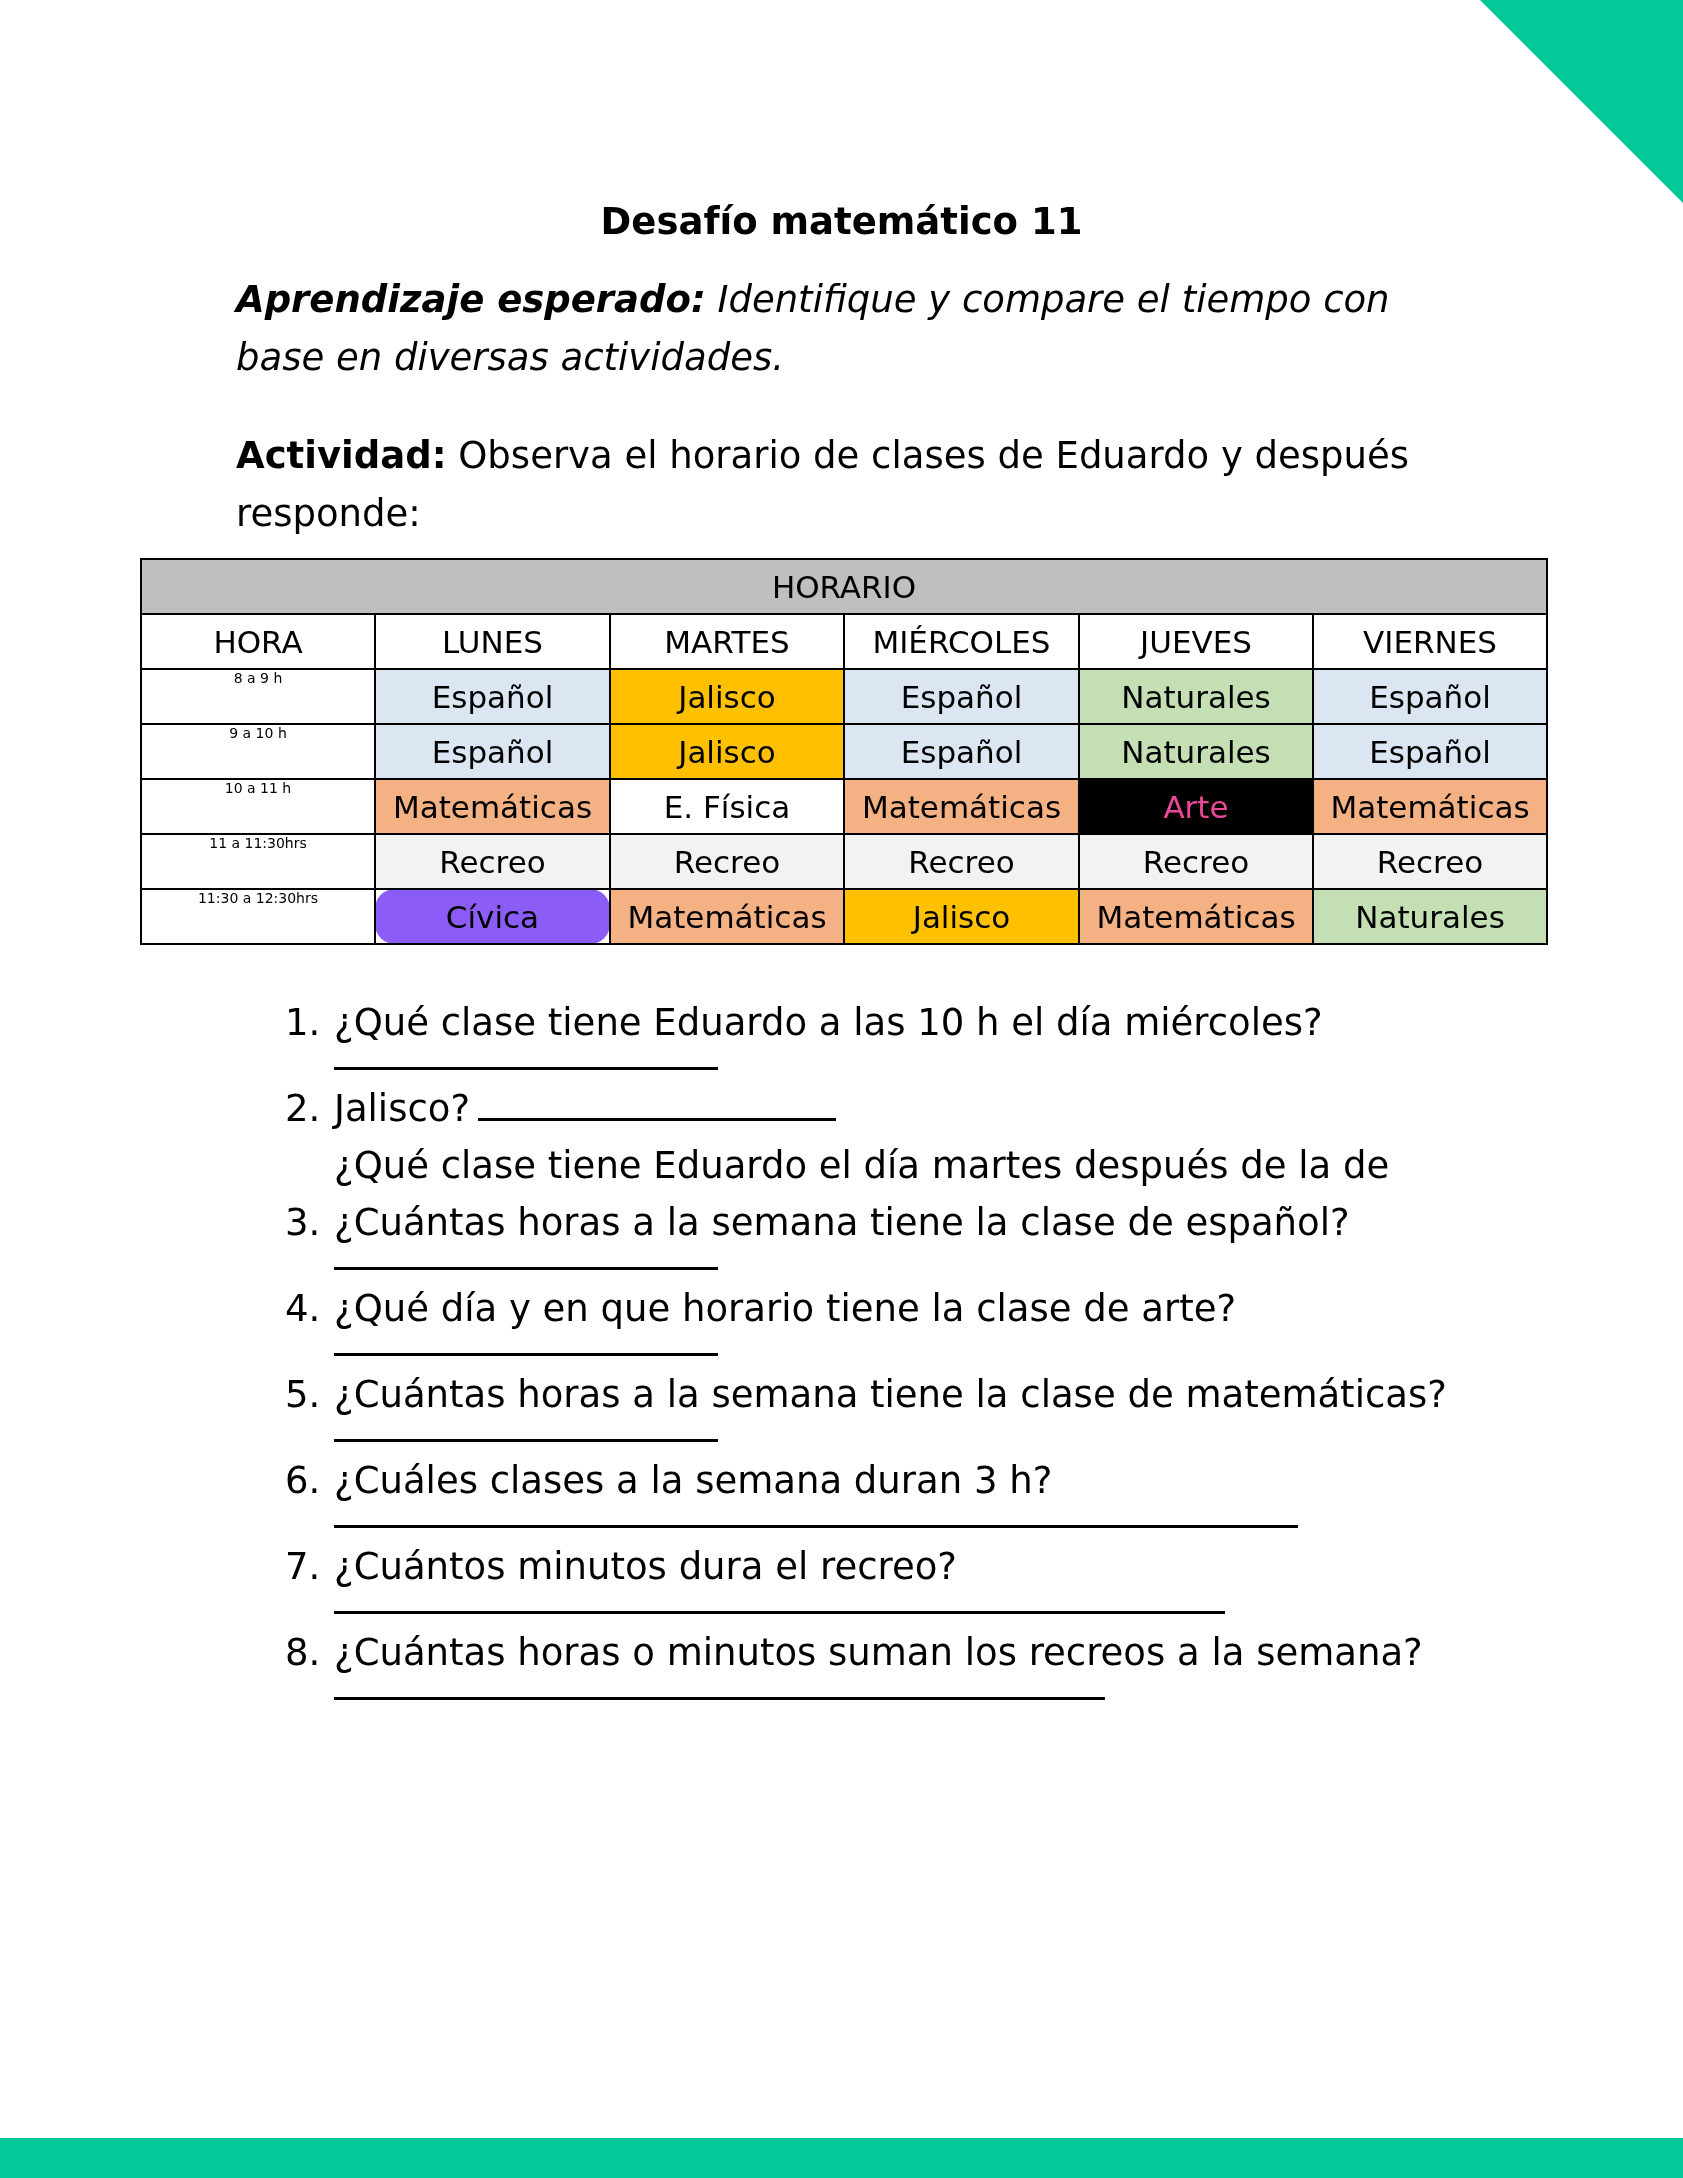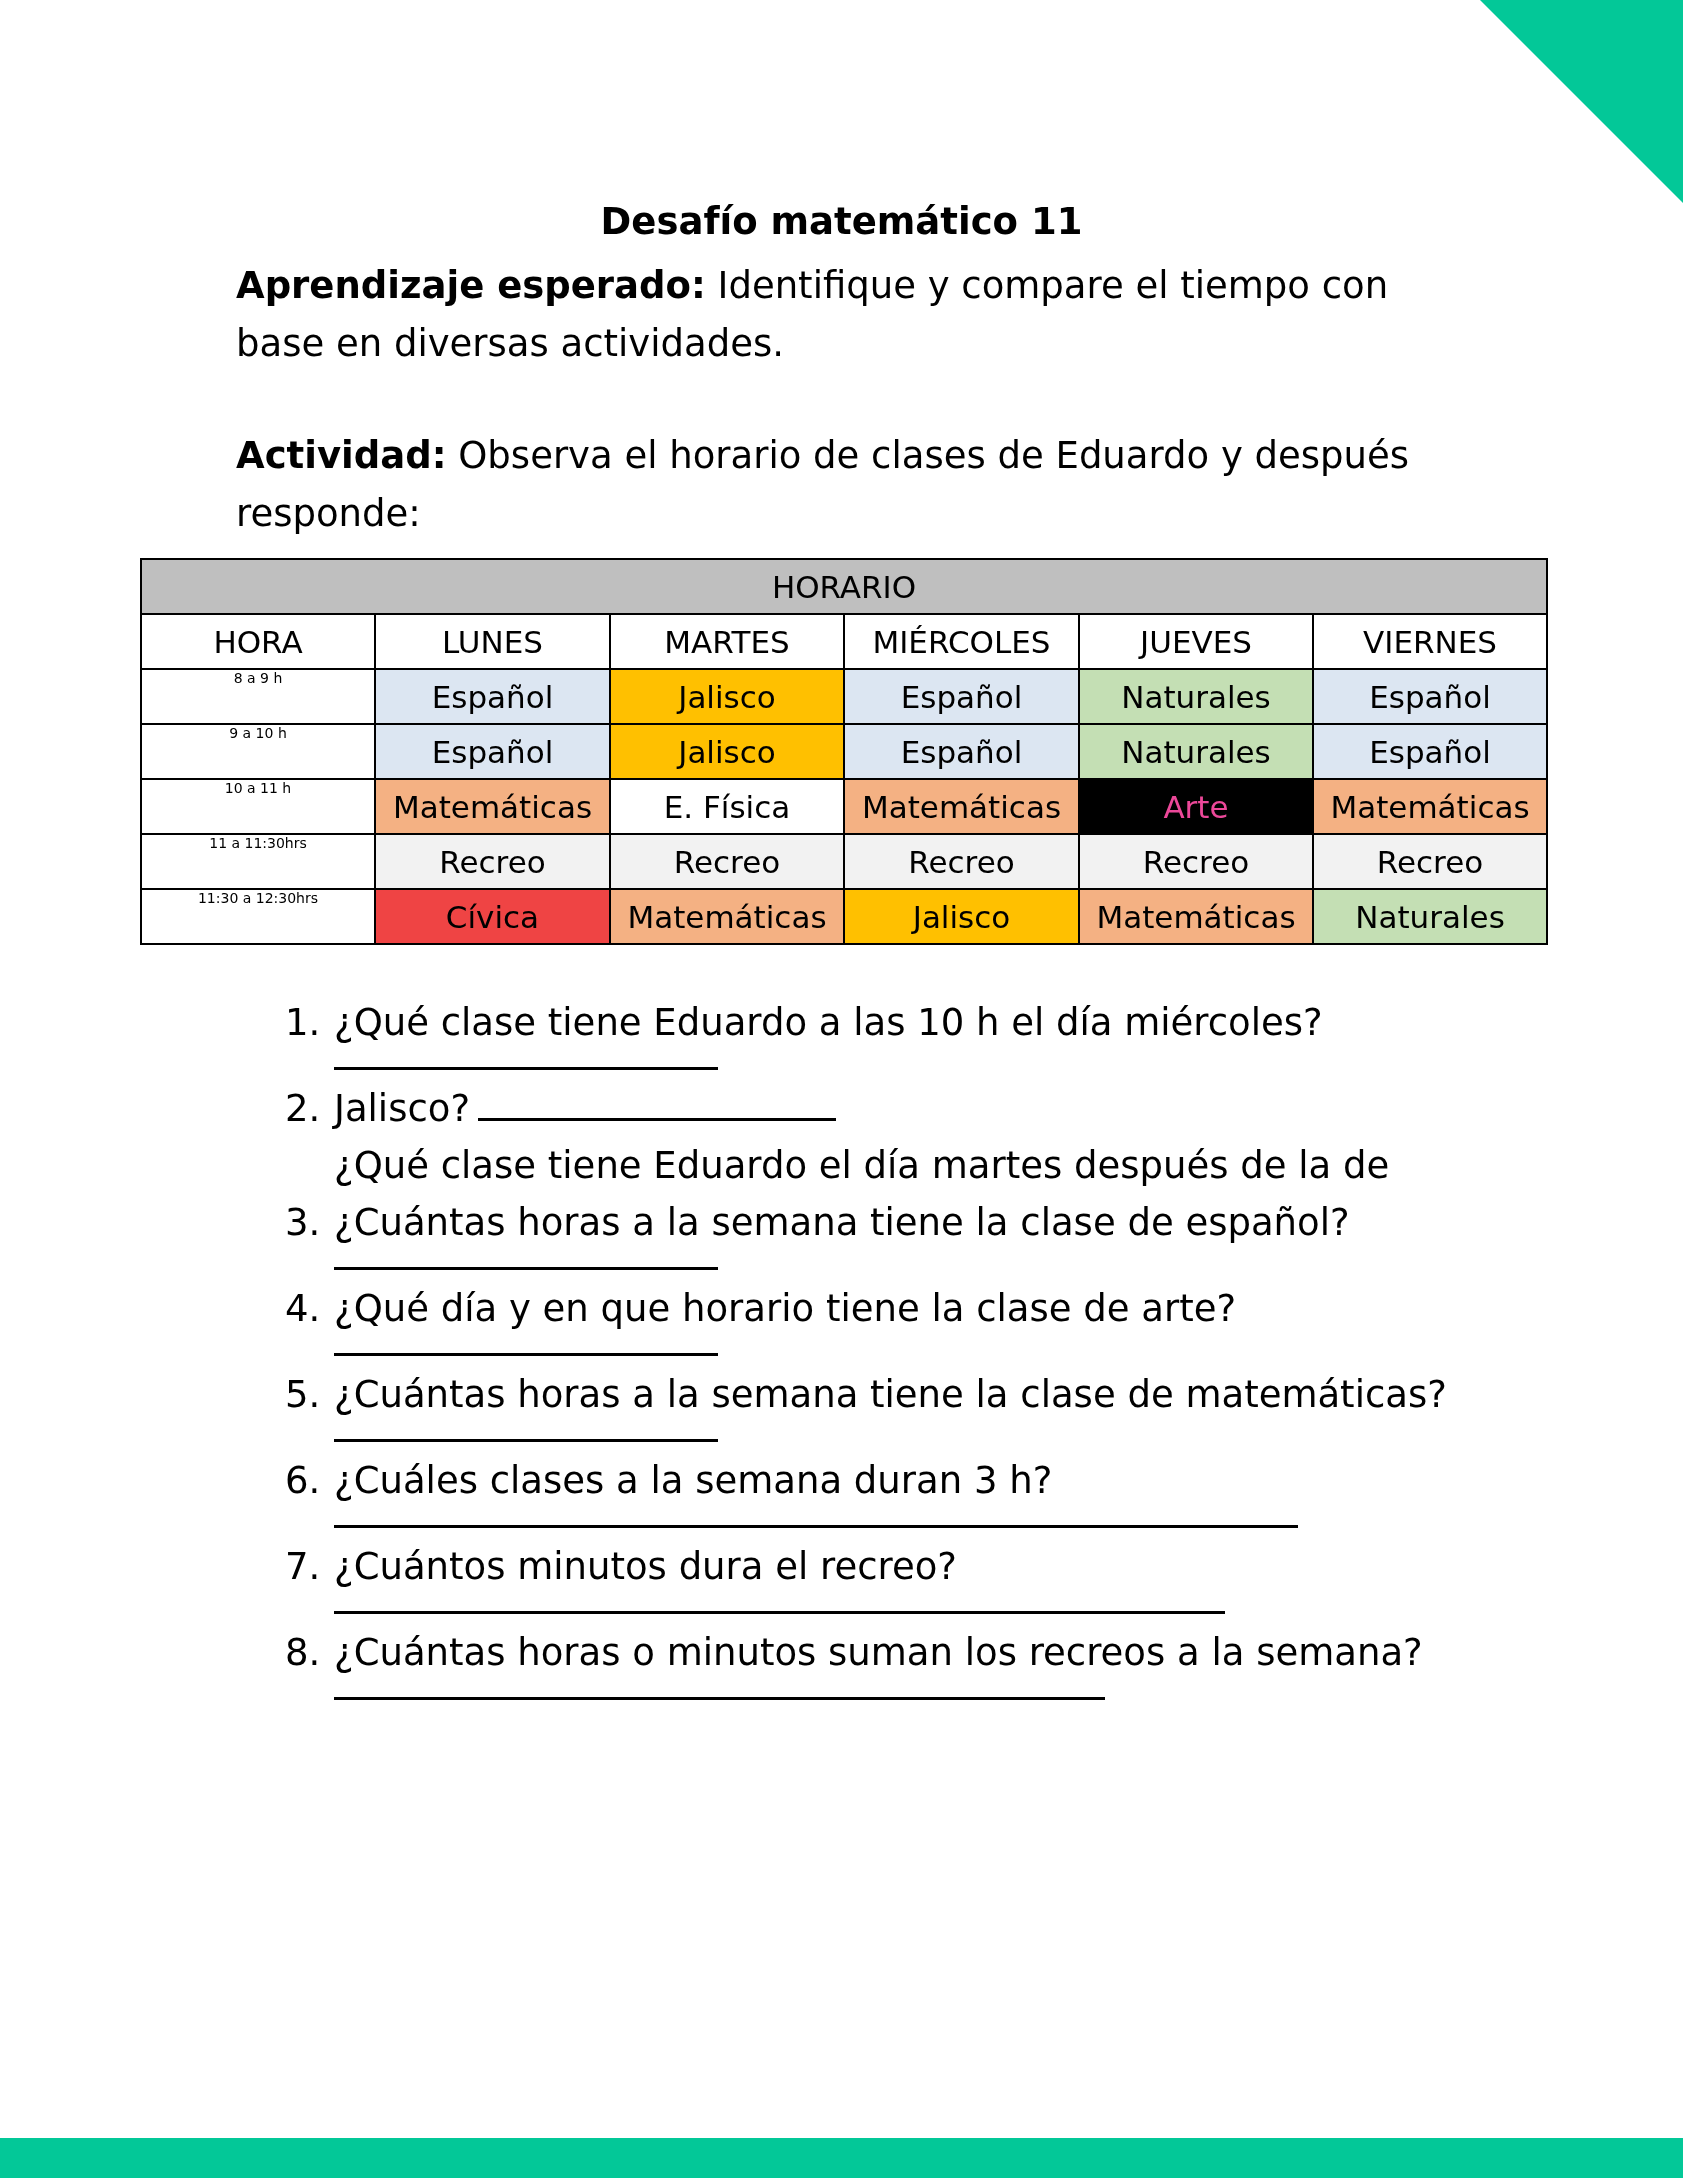--- a/index.html
+++ b/index.html
@@ -26,21 +26,21 @@
   .inline-line { display:inline-block; width:358px; border-bottom:3px solid #000; height:30px;
                  vertical-align:baseline; margin-left:8px; }
 </style>
 </head>
 <body>
 
 <div class="corner"></div>
 
 <div class="title">Desafío matemático 11</div>
 
-<div class="para" style="top:257px;">
+<div class="para" style="top:271px;font-style:italic;">
   <b>Aprendizaje esperado:</b><span> Identifique y compare el tiempo con base en diversas actividades.</span>
 </div>
 
 <div class="para" style="top:427px;">
   <b>Actividad:</b><span> Observa el horario de clases de Eduardo y después responde:</span>
 </div>
 
 <table class="horario">
   <colgroup>
     <col style="width:234px">
@@ -89,21 +89,21 @@
       <tr>
         <td class="hour">11 a 11:30hrs</td>
         <td style="background: rgb(242, 242, 242); color: rgb(0, 0, 0);">Recreo</td>
         <td style="background: rgb(242, 242, 242); color: rgb(0, 0, 0);">Recreo</td>
         <td style="background: rgb(242, 242, 242); color: rgb(0, 0, 0);">Recreo</td>
         <td style="background: rgb(242, 242, 242); color: rgb(0, 0, 0);">Recreo</td>
         <td style="background: rgb(242, 242, 242); color: rgb(0, 0, 0);">Recreo</td>
       </tr>
       <tr>
         <td class="hour">11:30 a 12:30hrs</td>
-        <td style="background: #ef4444; color: rgb(0, 0, 0);">Cívica</td>
+        <td style="background: #8b5cf6; color: rgb(0, 0, 0); border-radius: 20px;">Cívica</td>
         <td style="background: rgb(244, 177, 131); color: rgb(0, 0, 0);">Matemáticas</td>
         <td style="background: rgb(255, 192, 0); color: rgb(0, 0, 0);">Jalisco</td>
         <td style="background: rgb(244, 177, 131); color: rgb(0, 0, 0);">Matemáticas</td>
         <td style="background: rgb(196, 223, 180); color: rgb(0, 0, 0);">Naturales</td>
       </tr>
     </tbody>
 </table>
 
 <div class="questions" id="questions">
     <div class="q" style="margin-bottom: 10px;">

